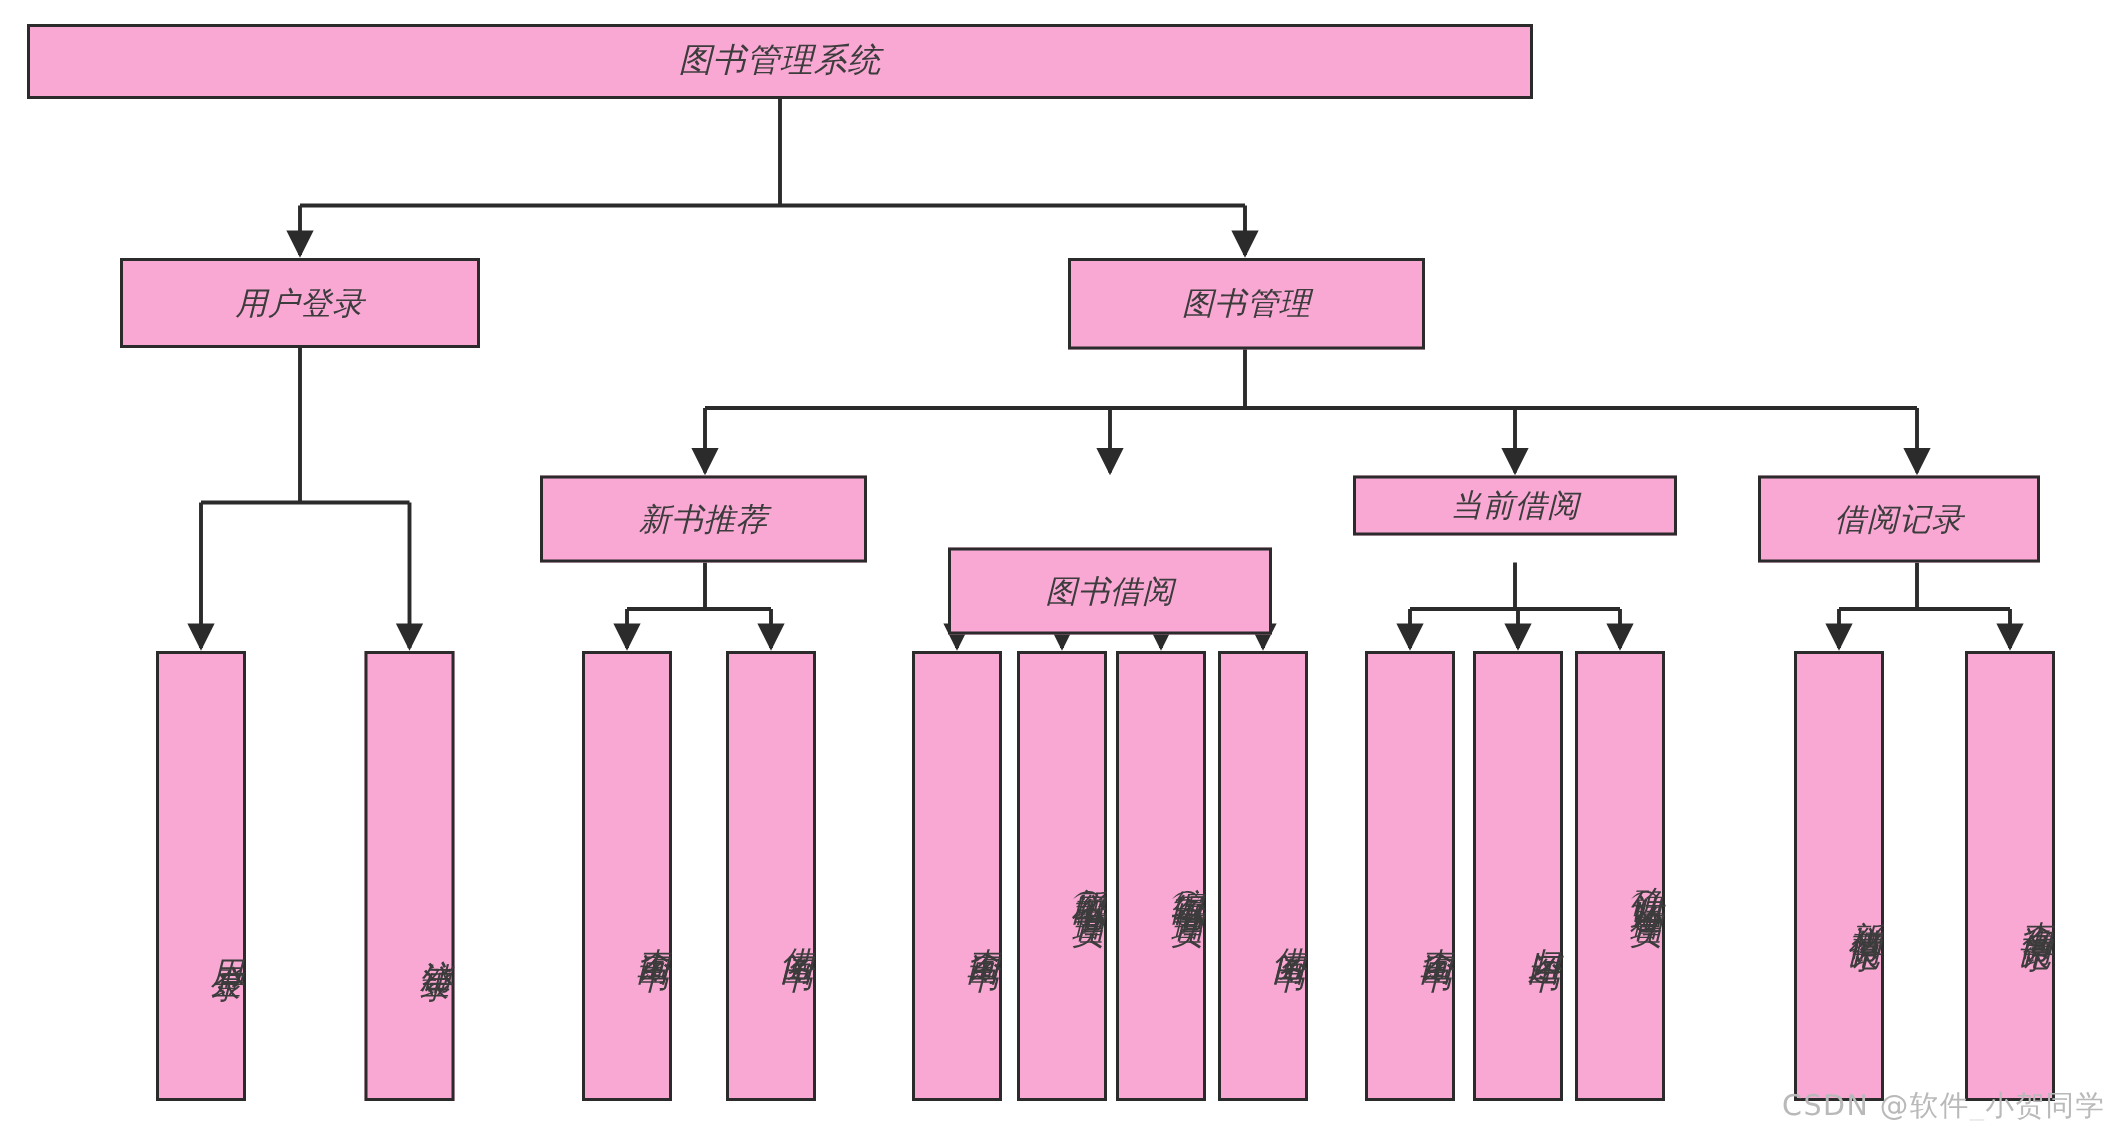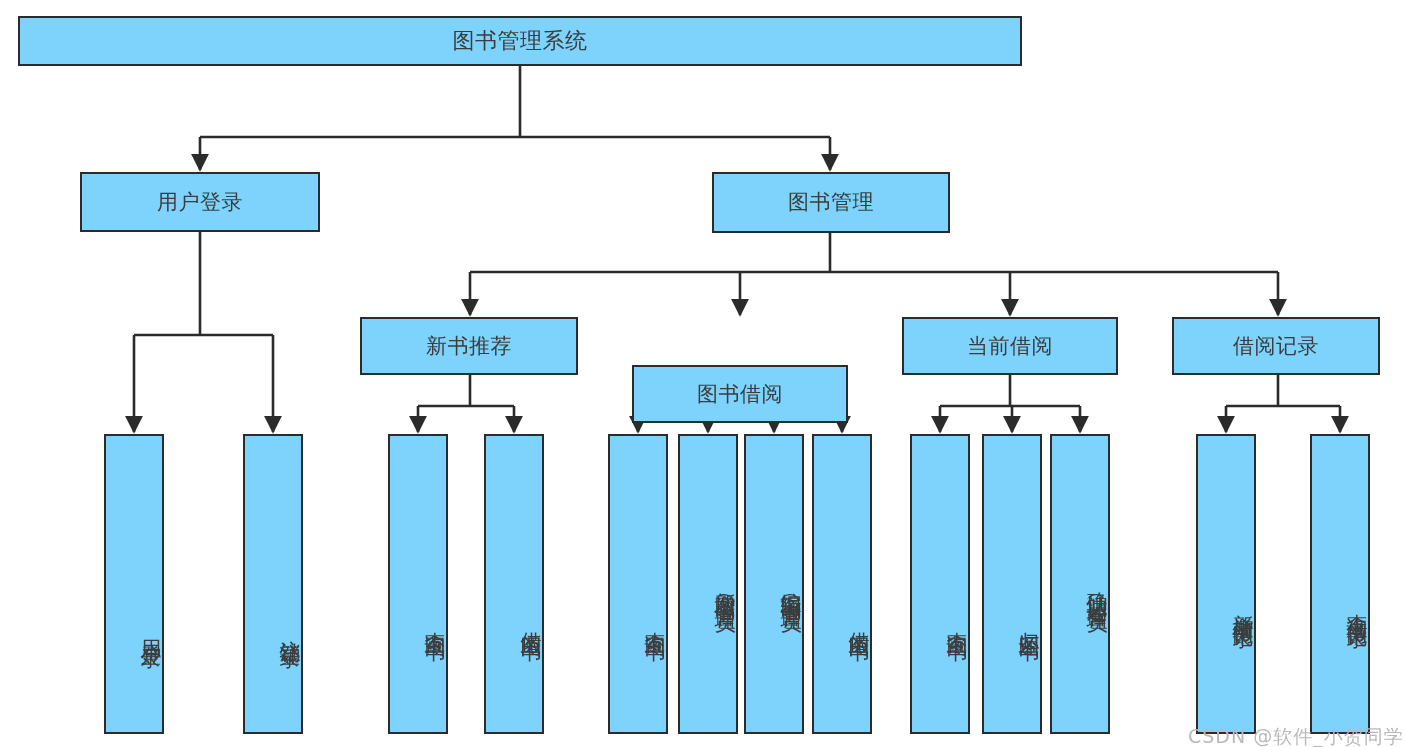--- a/index.html
+++ b/index.html
@@ -22,30 +22,31 @@
     position: absolute;
     left: 0;
     top: 0;
     width: 1405px;
     height: 747px;
     pointer-events: none;
   }
   .node {
     position: absolute;
     box-sizing: border-box;
-    background: #7dd3fc;
+    background: #f9a8d4;
     border: 2px solid #2b2b2b;
     display: flex;
     align-items: center;
     justify-content: center;
     color: #3c3c3c;
     font-size: 21px;
     line-height: 1.25;
     letter-spacing: 0.5px;
     z-index: 2;
+    font-style: italic;
   }
   .node.root {
     font-size: 22px;
   }
   .node.vertical {
     writing-mode: vertical-rl;
     text-orientation: upright;
     align-items: flex-start;
     justify-content: center;
     padding-top: 12px;
@@ -133,24 +134,24 @@
   <div class="node" style="left:712px; top:172px; width:238px; height:61px;">
     <span>图书管理</span>
   </div>
 
   <div class="node" style="left:360px; top:317px; width:218px; height:58px;">
     <span>新书推荐</span>
   </div>
   <div class="node" style="left:632px; top:317px; width:216px; height:58px;margin-top:48px;">
     <span>图书借阅</span>
   </div>
-  <div class="node" style="left:902px; top:317px; width:216px; height:58px;">
+  <div class="node" style="left:902px; top:317px; width:216px; height:40px;">
     <span>当前借阅</span>
   </div>
-  <div class="node" style="left:1172px; top:317px; width:208px; height:58px;">
+  <div class="node" style="left:1172px; top:317px; width:188px; height:58px;">
     <span>借阅记录</span>
   </div>
 
   <div class="node vertical" style="left:104px; top:434px; width:60px; height:300px; padding-top:90px;">
     <span class="vtext">用户登录</span>
   </div>
   <div class="node vertical" style="left:243px; top:434px; width:60px; height:300px; padding-top:90px;">
     <span class="vtext">注销登录</span>
   </div>
 

